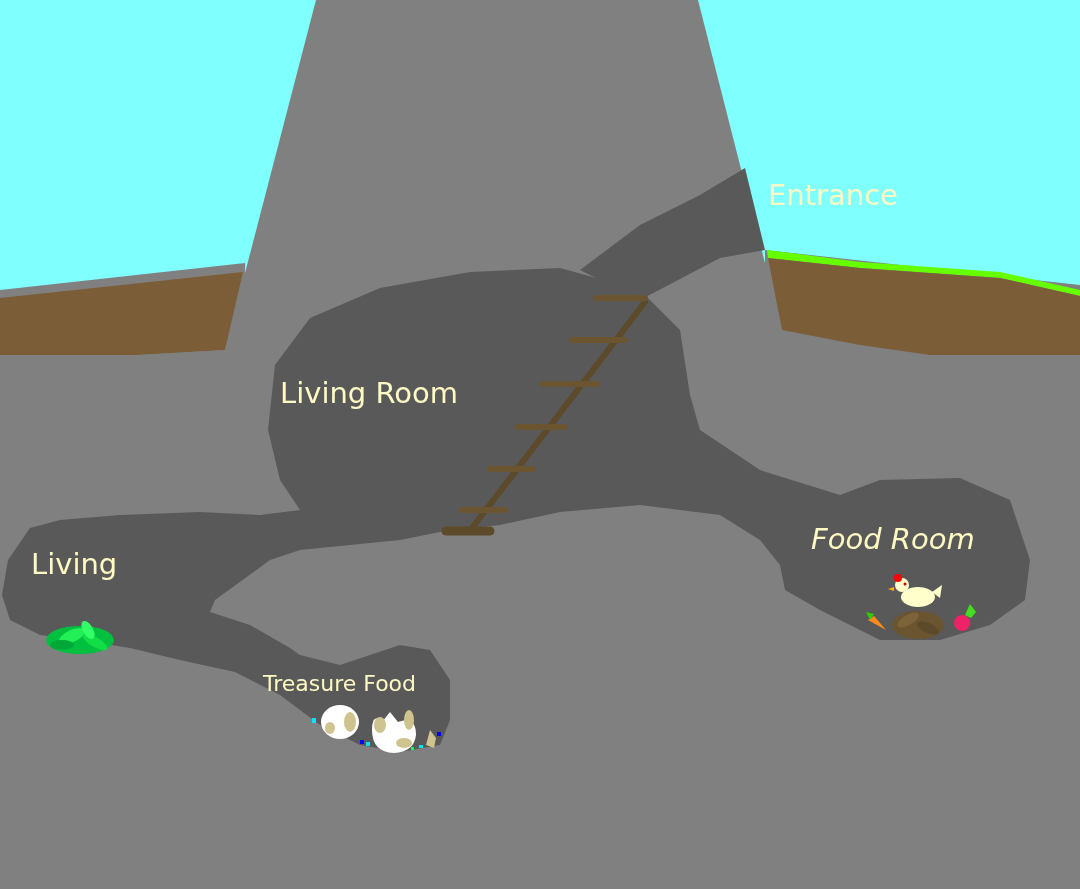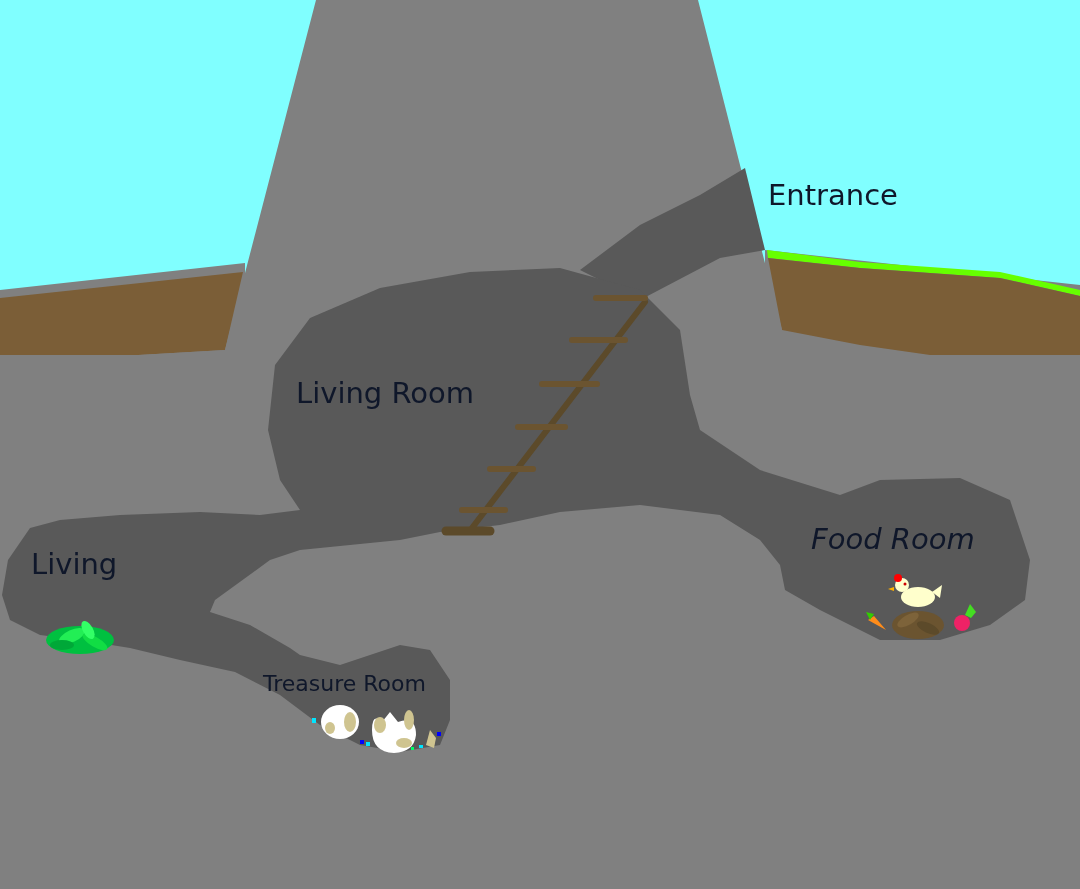--- a/index.html
+++ b/index.html
@@ -1,20 +1,20 @@
 <!DOCTYPE html>
 <html><head>
 <meta charset="utf-8">
 <style>
   html, body { margin:0; padding:0; }
   body { width:1080px; height:889px; overflow:hidden; background:#808080; position:relative; font-family:"DejaVu Sans", sans-serif; }
   svg.scene { position:absolute; left:0; top:0; }
-  .label { position:absolute; color:#0f172a; white-space:nowrap; font-family:"DejaVu Sans", sans-serif; }
+  .label { position:absolute; color:#fef9c3; white-space:nowrap; font-family:"DejaVu Sans", sans-serif; }
   .lbl-entrance { left:768px; top:178px; font-size:29px; }
-  .lbl-living { left:296px; top:376px; font-size:29px; }
+  .lbl-living { left:280px; top:376px; font-size:29px; }
   .lbl-bedroom { left:31px; top:547px; font-size:29px; }
   .lbl-food { left:811px; top:522px; font-size:29px;font-style:italic; }
   .lbl-treasure { left:263px; top:671px; font-size:22px; }
 </style>
 </head>
 <body>
 
 <svg class="scene" width="1080" height="889" viewBox="0 0 1080 889">
 
   <rect x="0" y="0" width="1080" height="300" fill="#80FFFF"></rect>
@@ -97,13 +97,13 @@
   <g>
     <circle cx="962" cy="623" r="8" fill="#EE2266"></circle>
     <polygon points="965,615 970,604 976,612 971,618" fill="#44DD22"></polygon>
   </g>
 </svg>
 
 <div class="label lbl-entrance">Entrance</div>
 <div class="label lbl-living">Living Room</div>
 <div class="label lbl-bedroom">Living</div>
 <div class="label lbl-food">Food Room</div>
-<div class="label lbl-treasure">Treasure Room</div>
+<div class="label lbl-treasure">Treasure Food</div>
 
 </body></html>

